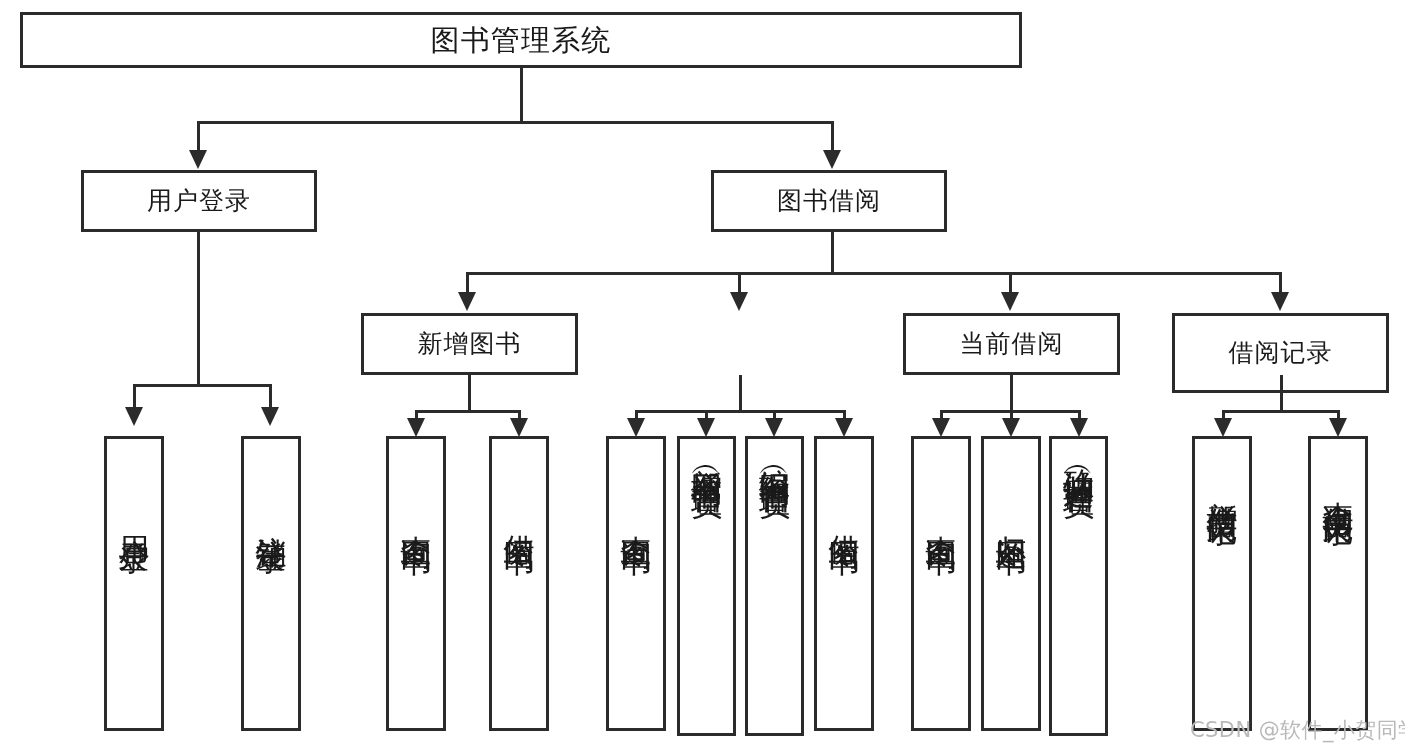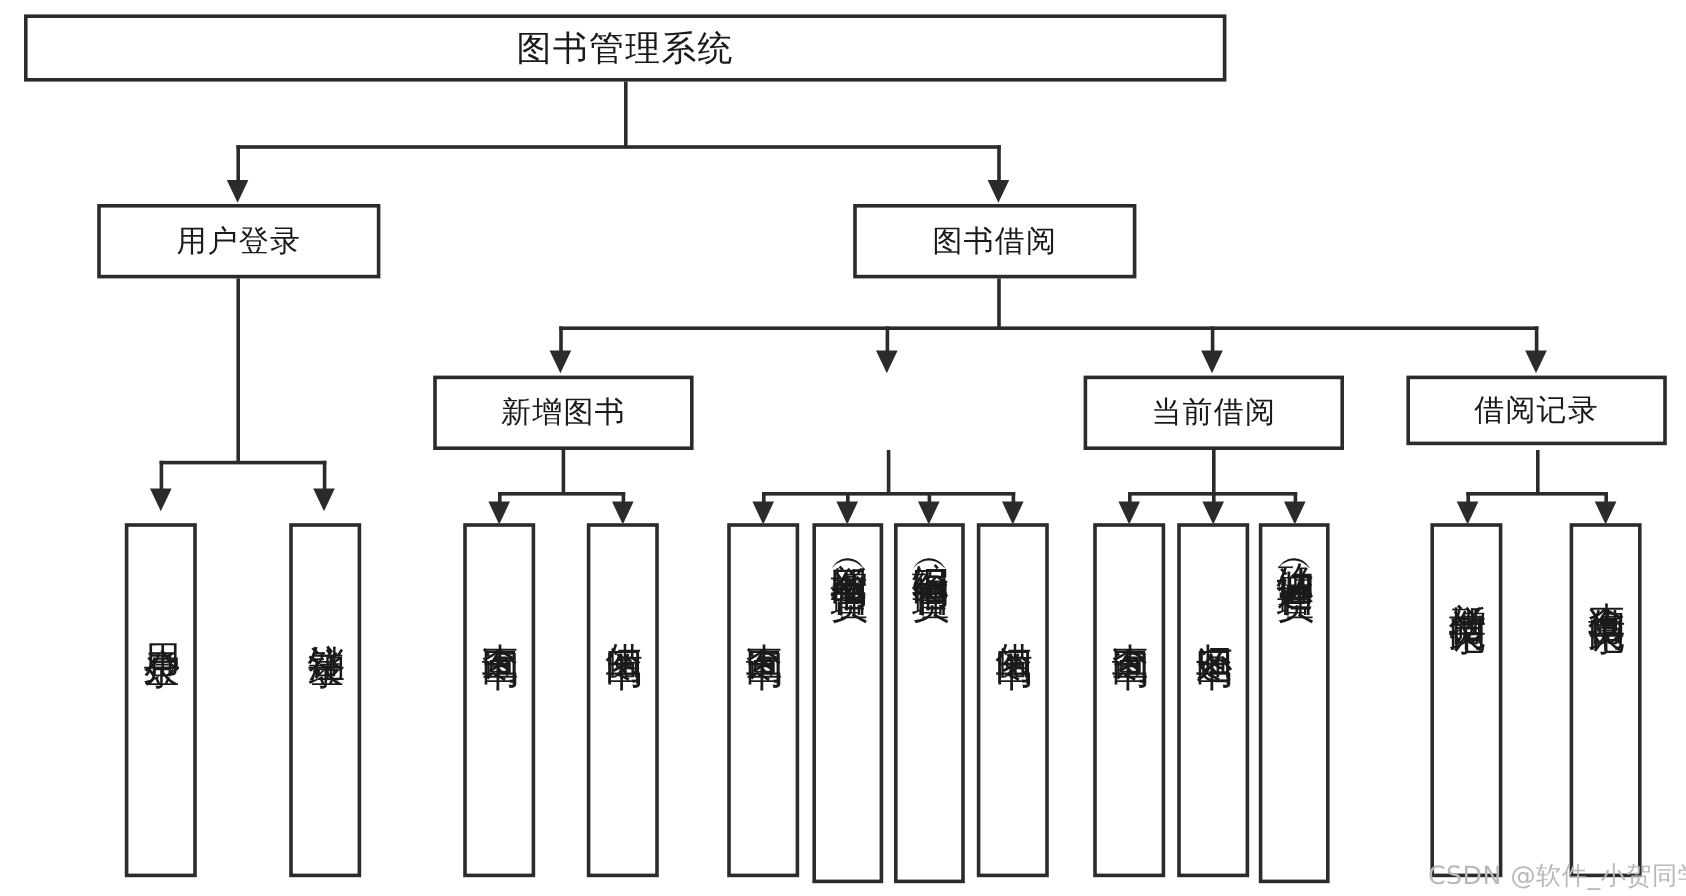--- a/index.html
+++ b/index.html
@@ -127,21 +127,21 @@
 
   <div class="node h-node" id="node-new-book-recommend" style="left:361px; top:313px; width:217px; height:62px;">
     <span class="label">新增图书</span>
   </div>
 
 
   <div class="node h-node" id="node-current-borrow" style="left:903px; top:313px; width:217px; height:62px;">
     <span class="label">当前借阅</span>
   </div>
 
-  <div class="node h-node" id="node-borrow-record" style="left:1172px; top:313px; width:217px; height:58px;">
+  <div class="node h-node" id="node-borrow-record" style="left:1172px; top:313px; width:217px; height:80px;">
     <span class="label">借阅记录</span>
   </div>
 
   <div class="vline" style="left:468px; top:375px; height:37px;"></div>
   <div class="hline" style="left:415px; top:410px; width:106px;"></div>
   <div class="vline" style="left:415px; top:410px; height:12px;"></div>
   <div class="arrow" style="left:407px; top:418px;"></div>
   <div class="vline" style="left:518px; top:410px; height:12px;"></div>
   <div class="arrow" style="left:510px; top:418px;"></div>
 

